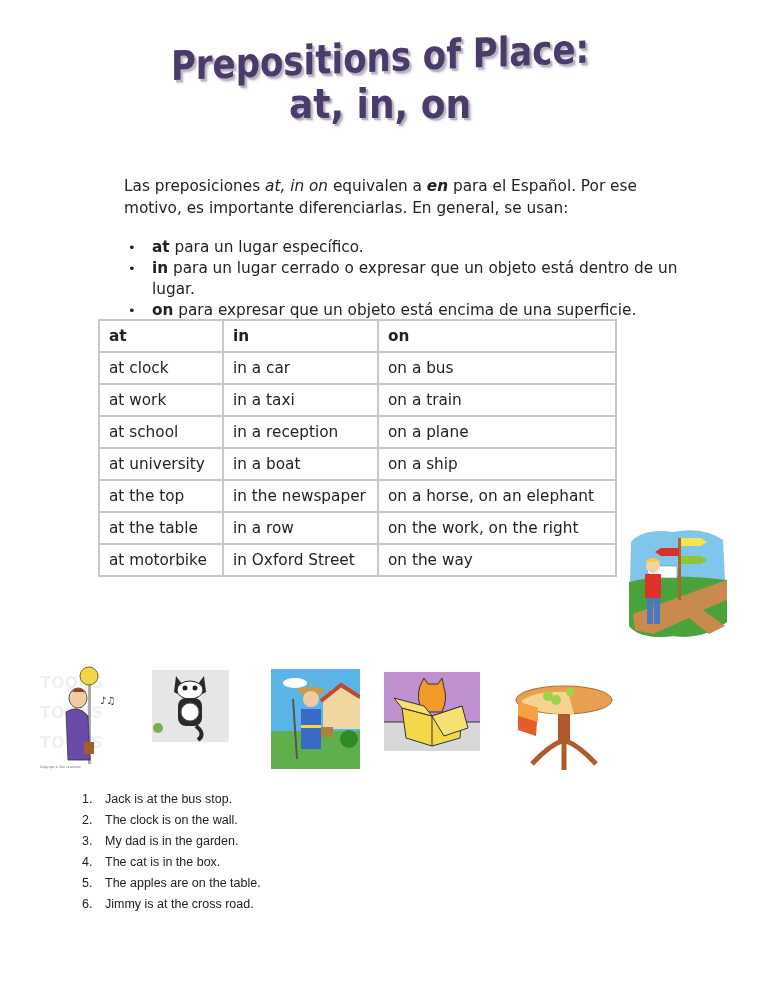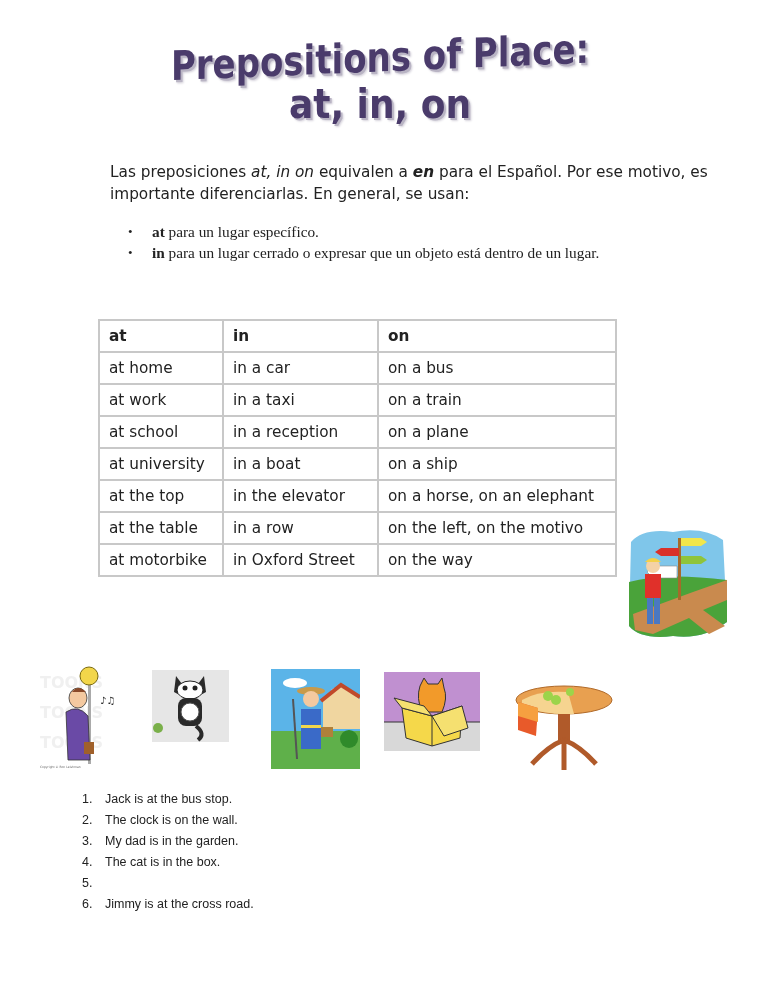--- a/index.html
+++ b/index.html
@@ -11,22 +11,22 @@
     .title-line {
       font-family: "DejaVu Sans", sans-serif; font-weight: 900; color: #4a3b6b;
       letter-spacing: 0px; line-height: 1;
       text-shadow: 2px 2px 0 #b9b4c4, 3px 3px 2px #d6d3dc;
       transform: scaleY(1.15);
     }
     .title-line.l1 { font-size: 34px; transform: scaleY(1.2) skewY(-2deg); margin-top: 6px; }
     .title-line.l2 { font-size: 36px; margin-top: 12px; transform: scaleY(1.15); }
 
     .intro { position: absolute; left: 106px; top: 157px; width: 610px; font-size: 15.3px; line-height: 22px; color: #222; }
-    .intro p { margin: 4px; }
-    .intro ul { margin: 16px 0 0 0; padding: 0 0 0 46px; list-style: none; font-family: Liberation Serif, serif; }
+    .intro p { margin: 18px; }
+    .intro ul { margin: 16px 0 0 0; padding: 0 0 0 46px; list-style: none; }
     .intro li { position: relative; line-height: 21px; }
     .intro li::before { content: "•"; position: absolute; left: -24px; top: 0; font-size: 13px; }
 
     table.prep {
       position: absolute; left: 98px; top: 319px; width: 519px; border-collapse: collapse;
       font-size: 15.3px; color: #222;
     }
     table.prep td, table.prep th {
       border: 2px solid #c8c8c8; padding: 0 0 0 9px; height: 30px; text-align: left; white-space: nowrap;
     }
@@ -47,64 +47,65 @@
   <div class="title-line l2">at, in, on</div>
 </div>
 
 <div class="intro">
   <p>
     <span>Las preposiciones </span><em>at, in on</em><span> equivalen a </span><strong><em>en</em></strong><span> para el Español. Por ese motivo, es importante diferenciarlas. En general, se usan:</span>
   </p>
   <ul>
     <li><strong>at</strong><span> para un lugar específico.</span></li>
     <li><strong>in</strong><span> para un lugar cerrado o expresar que un objeto está dentro de un lugar.</span></li>
+    <li><strong>on</strong><span> para expresar que un objeto está encima de una superficie.</span></li>
   </ul>
 </div>
 
 <table class="prep">
   <colgroup>
       <col class="c1">
       <col class="c2">
       <col>
     </colgroup>
   <tbody>
       <tr>
     <th>at</th>
     <th>in</th>
     <th>on</th>
   </tr>
   <tr>
-        <td>at home</td>
+        <td>at clock</td>
         <td>in a car</td>
         <td>on a bus</td>
       </tr>
   <tr>
         <td>at work</td>
         <td>in a taxi</td>
         <td>on a train</td>
       </tr>
   <tr>
         <td>at school</td>
         <td>in a reception</td>
         <td>on a plane</td>
       </tr>
   <tr>
         <td>at university</td>
         <td>in a boat</td>
         <td>on a ship</td>
       </tr>
   <tr>
         <td>at the top</td>
-        <td>in the elevator</td>
+        <td>in the newspaper</td>
         <td>on a horse, on an elephant</td>
       </tr>
   <tr>
         <td>at the table</td>
         <td>in a row</td>
-        <td>on the left, on the motivo</td>
+        <td>on the work, on the right</td>
       </tr>
   <tr>
         <td>at motorbike</td>
         <td>in Oxford Street</td>
         <td>on the way</td>
       </tr>
 </tbody>
   </table>
 
 <div class="pic" style="left:623px; top:522px; width:110px; height:118px;">
@@ -209,18 +210,19 @@
   <li>
       <span class="num">3.</span>
       <span>My dad is in the garden.</span>
     </li>
   <li>
       <span class="num">4.</span>
       <span>The cat is in the box.</span>
     </li>
   <li>
       <span class="num">5.</span>
+      <span>The apples are on the table.</span>
     </li>
   <li>
       <span class="num">6.</span>
       <span>Jimmy is at the cross road.</span>
     </li>
 </ol>
 
 </body></html>

